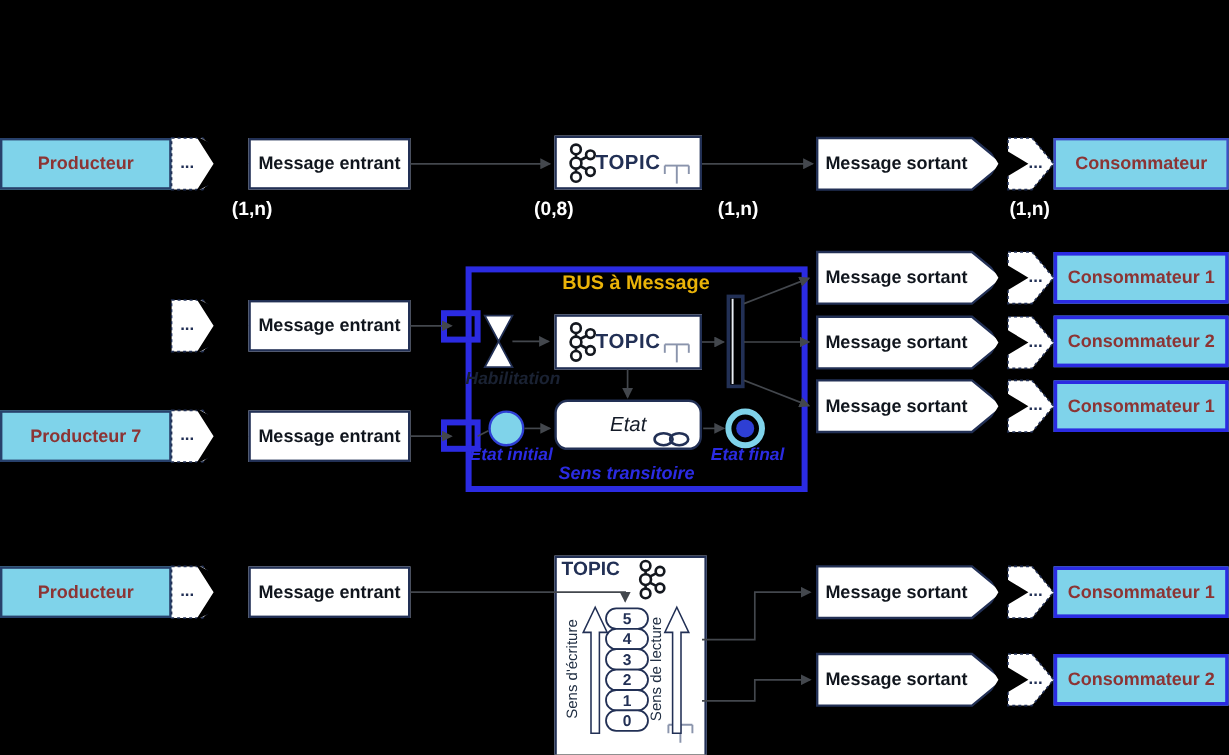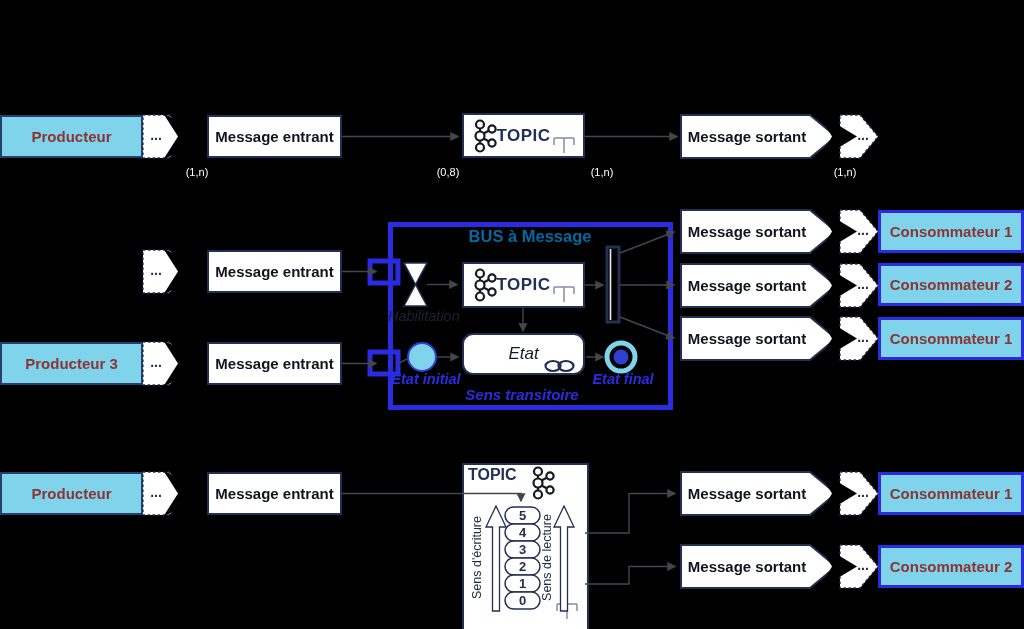--- a/index.html
+++ b/index.html
@@ -12,50 +12,51 @@
   .prod{border:2px solid var(--producer-border,#27406B);}
   .cons{border:3px solid var(--accent-blue,#2B2BE2);}
   .cons1{border:2px solid var(--consumer-border-top,#3E4EC8);}
   .white-box{background:#fff;border:2px solid var(--box-border-navy,#223055);color:var(--message-text,#10151D);}
   .topic-box{background:#fff;border:2px solid var(--box-border-navy,#223055);color:var(--box-border-navy,#223055);
              font-size:17px;letter-spacing:.5px;}
   .topic-tall{background:#fff;border:2px solid var(--box-border-navy,#223055);z-index:1;position:absolute;}
   .bus{position:absolute;border:5px solid var(--accent-blue,#2B2BE2);background:transparent;z-index:1;box-sizing:border-box;}
   .etat-box{background:#fff;border:2px solid var(--box-border-navy,#223055);border-radius:11px;
             color:#141B28;font-style:italic;font-weight:normal;font-size:17px;}
-  .card{position:absolute;z-index:3;color:var(--cardinality-text,#fff);font-weight:normal;font-size:11px;
-        text-align:center;width:60px;}
+  .card{position:absolute;z-index:3;color:var(--cardinality-text,#fff);font-weight:bold;font-size:16px;
+        text-align:right;width:60px;}
   .lbl-blue{position:absolute;z-index:3;color:var(--accent-blue,#2B2BE2);font-style:italic;font-weight:bold;
             text-align:center;font-size:14.5px;}
-  .lbl-dark{position:absolute;z-index:3;color:#1A2233;font-style:italic;font-weight:normal;font-size:14.5px;}
-  .bus-title{position:absolute;z-index:3;color:#0369a1;font-weight:bold;font-size:16.5px;text-align:center;}
+  .lbl-dark{position:absolute;z-index:3;color:#1A2233;font-style:italic;font-weight:bold;font-size:14.5px;}
+  .bus-title{position:absolute;z-index:3;color:#eab308;font-weight:bold;font-size:16.5px;text-align:center;}
   .ot{position:absolute;z-index:3;text-align:center;font-weight:bold;color:var(--box-border-navy,#223055);}
   .dots{width:30px;height:20px;line-height:18px;font-size:14px;}
   .msout{width:126px;height:39px;line-height:43px;font-size:15px;color:var(--message-text,#10151D);}
   .pill-num{width:35px;height:17px;line-height:17px;font-size:13px;}
   .rot{position:absolute;z-index:3;width:120px;height:15px;line-height:15px;text-align:center;
        font-size:12.5px;color:#223044;font-weight:normal;transform:rotate(-90deg);transform-origin:center;}
   .topic-title3{position:absolute;z-index:3;font-weight:bold;font-size:16px;color:var(--box-border-navy,#223055);}
 </style>
 </head>
 <body>
 
 <div id="stage">
 
   <div class="box sky prod" style="left:0;top:115px;width:143px;height:43px">Producteur</div>
   <div class="box white-box" style="left:207px;top:115px;width:135px;height:43px">Message entrant</div>
   <div class="box topic-box" style="left:462px;top:113px;width:123px;height:45px">TOPIC</div>
+  <div class="box sky cons1" style="left:878px;top:115px;width:146px;height:43px">Consommateur</div>
 
   <div class="card" style="left:167px;top:166px">(1,n)</div>
   <div class="card" style="left:418px;top:166px">(0,8)</div>
   <div class="card" style="left:572px;top:166px">(1,n)</div>
   <div class="card" style="left:815px;top:166px">(1,n)</div>
 
   <div class="box white-box" style="left:207px;top:250px;width:135px;height:43px">Message entrant</div>
-  <div class="box sky prod" style="left:0;top:342px;width:143px;height:43px">Producteur 3</div>
+  <div class="box sky prod" style="left:0;top:342px;width:143px;height:43px">Producteur 7</div>
   <div class="box white-box" style="left:207px;top:342px;width:135px;height:43px">Message entrant</div>
 
   <div class="bus" style="left:388px;top:222px;width:285px;height:188px"></div>
   <div class="bus-title" style="left:430px;top:227px;width:200px">BUS à Message</div>
   <div class="box topic-box" style="left:462px;top:262px;width:123px;height:46px">TOPIC</div>
   <div class="lbl-dark" style="left:388px;top:308px;width:96px">Habilitation</div>
   <div class="box etat-box" style="left:462px;top:333px;width:123px;height:42px">Etat</div>
   <div class="lbl-blue" style="left:382px;top:371px;width:88px">Etat initial</div>
   <div class="lbl-blue" style="left:588px;top:371px;width:70px">Etat final</div>
   <div class="lbl-blue" style="left:453px;top:386px;width:138px;font-size:15px">Sens transitoire</div>

